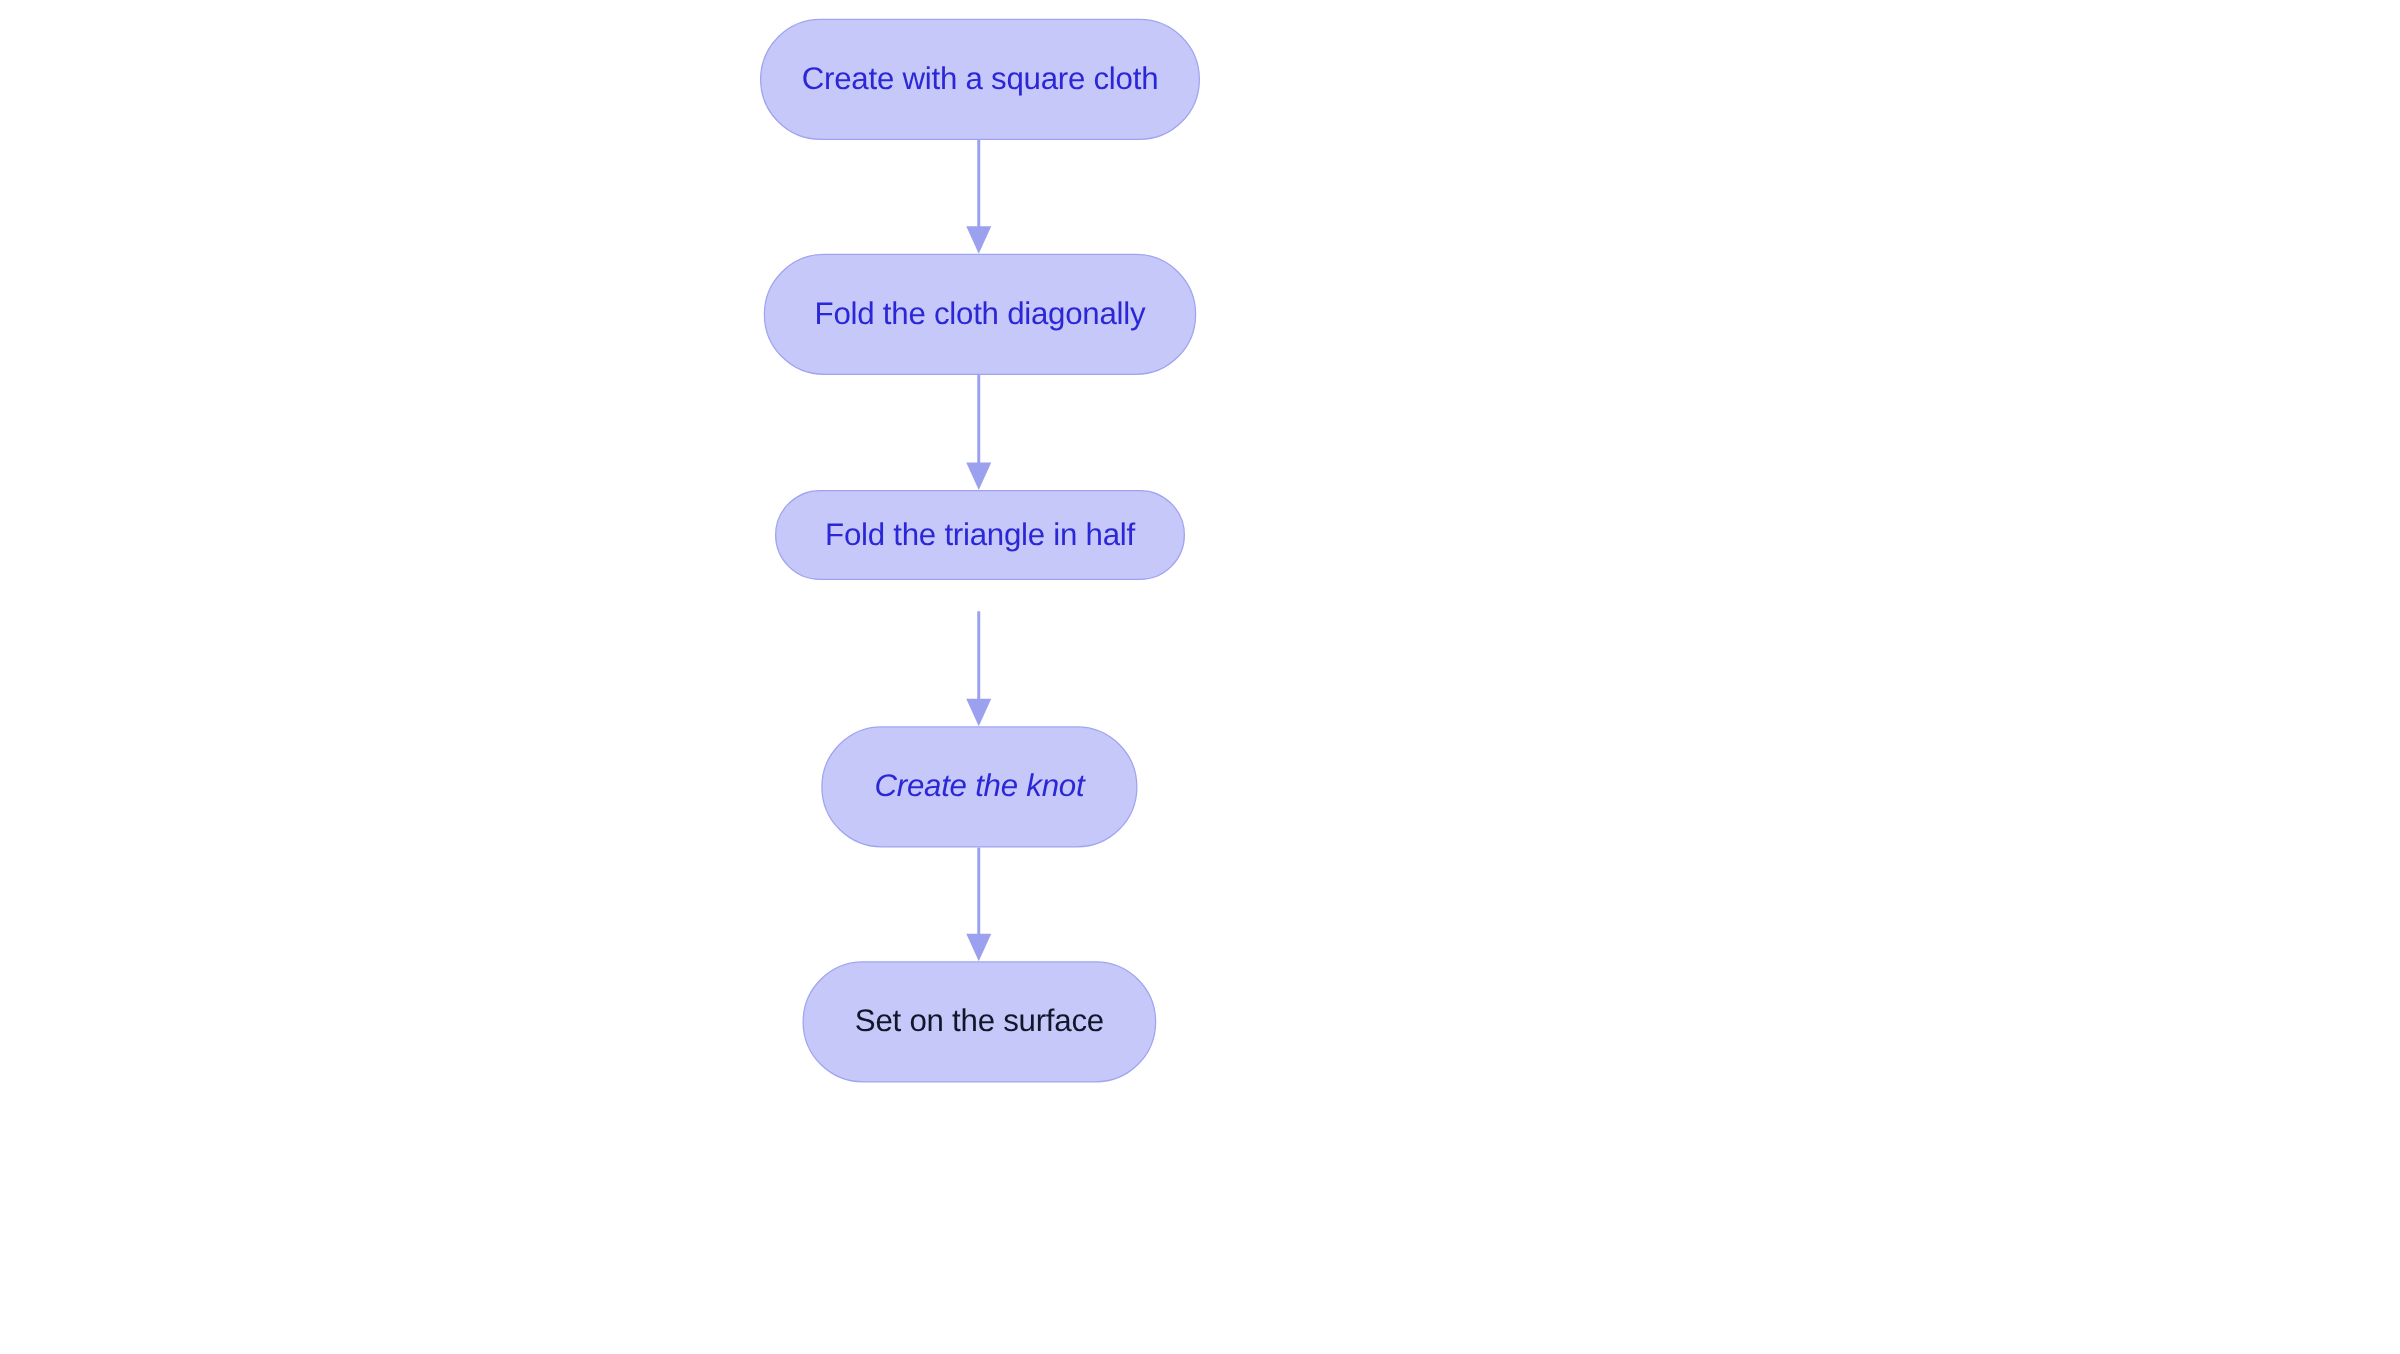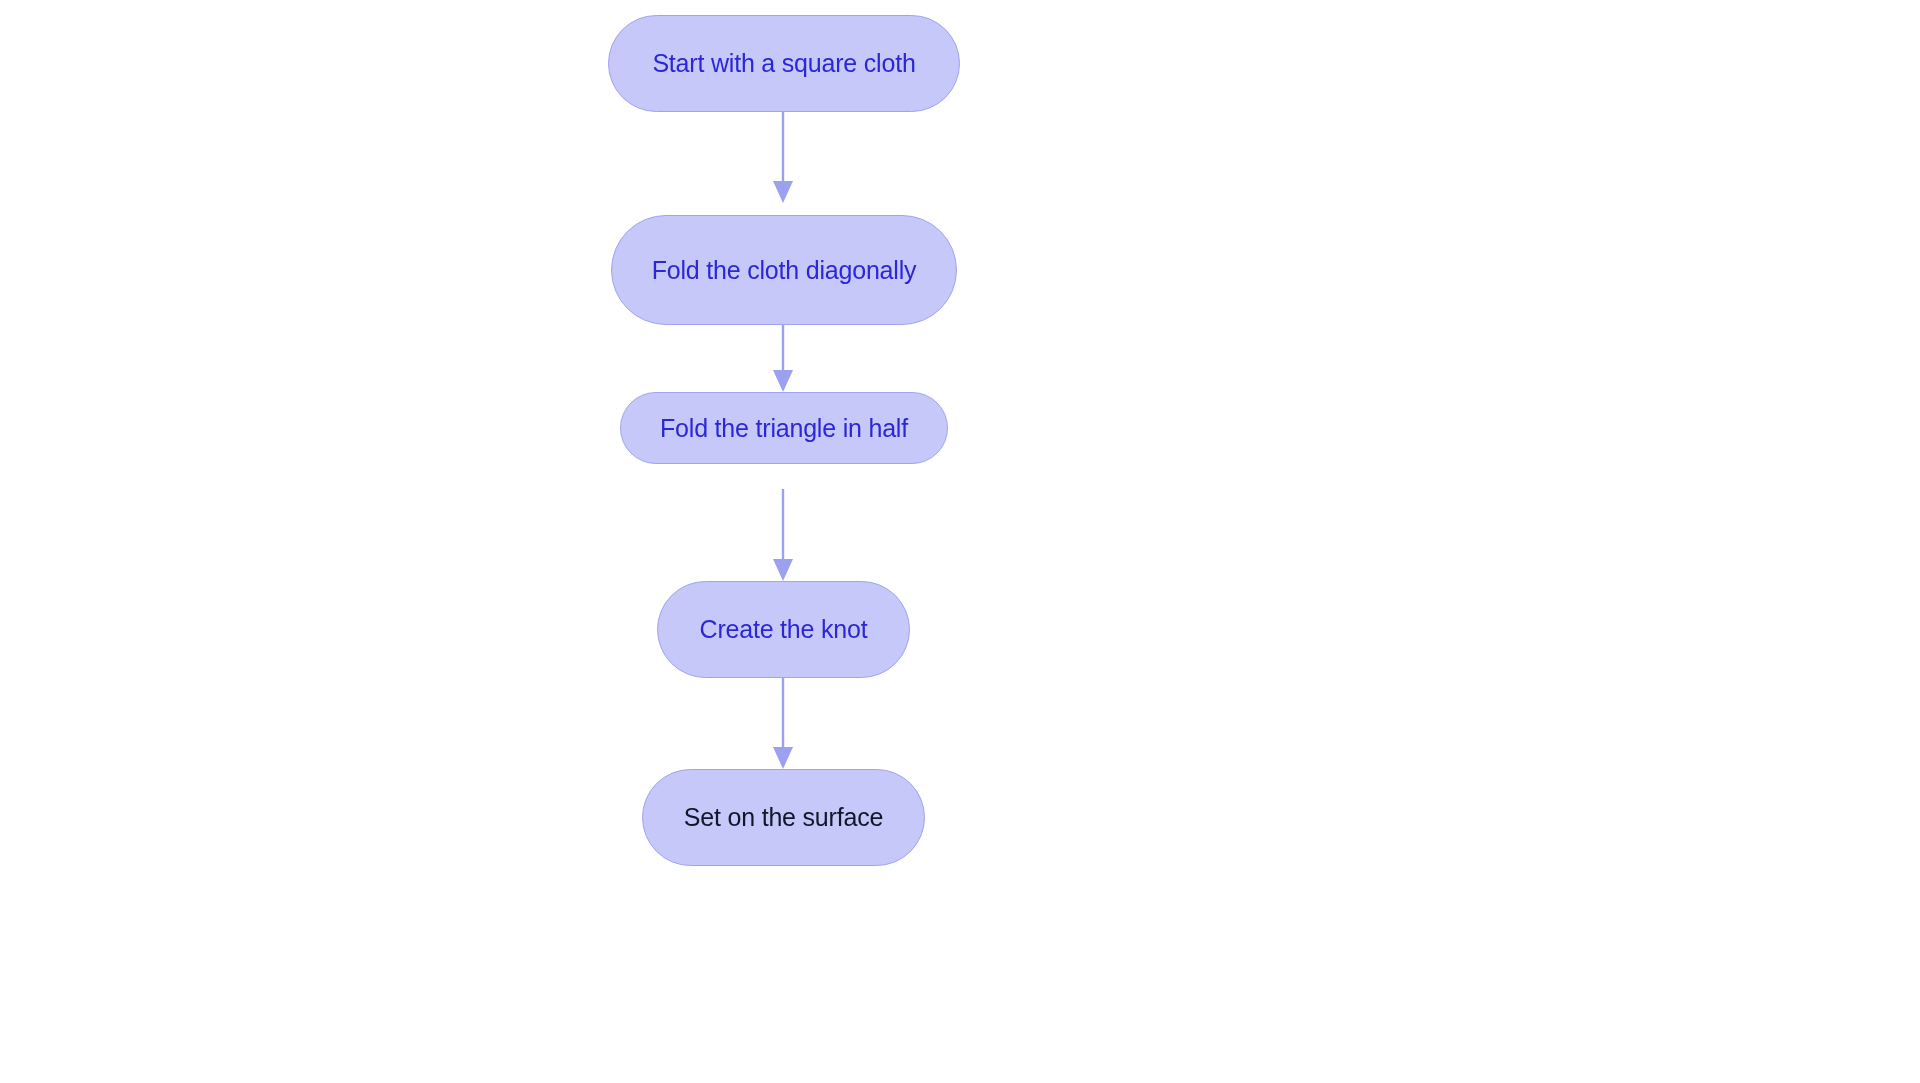--- a/index.html
+++ b/index.html
@@ -78,27 +78,27 @@
         <polygon points="2,70 22,70 12,92" fill="#9ba0ef"></polygon>
       </svg>
     </div>
     <div class="flow-edge" style="left: 771px; top: 678px; width: 24px; height: 91px;">
       <svg width="24" height="91" viewBox="0 0 24 91">
         <line x1="12" y1="0" x2="12" y2="71" stroke="#9ba0ef" stroke-width="2.4"></line>
         <polygon points="2,69 22,69 12,91" fill="#9ba0ef"></polygon>
       </svg>
     </div>
     <div class="flow-node" style="left: 608px; top: 15px; width: 352px; height: 97px; background: rgb(197, 200, 248); border-color: rgb(160, 164, 240);">
-      <span class="flow-node-label" style="color: rgb(43, 39, 214);">Start with a square cloth</span>
+      <span class="flow-node-label" style="color: rgb(43, 39, 214);">Create with a square cloth</span>
     </div>
-    <div class="flow-node" style="left: 611px; top: 203px; width: 346px; height: 110px; background: rgb(197, 200, 248); border-color: rgb(160, 164, 240); margin-top: 12px;">
+    <div class="flow-node" style="left: 611px; top: 203px; width: 346px; height: 97px; background: rgb(197, 200, 248); border-color: rgb(160, 164, 240);">
       <span class="flow-node-label" style="color: rgb(43, 39, 214);">Fold the cloth diagonally</span>
     </div>
     <div class="flow-node" style="left: 620px; top: 392px; width: 328px; height: 72px; background: rgb(197, 200, 248); border-color: rgb(160, 164, 240);">
       <span class="flow-node-label" style="color: rgb(43, 39, 214);">Fold the triangle in half</span>
     </div>
-    <div class="flow-node" style="left: 657px; top: 581px; width: 253px; height: 97px; background: rgb(197, 200, 248); border-color: rgb(160, 164, 240);">
+    <div class="flow-node" style="left: 657px; top: 581px; width: 253px; height: 97px; background: rgb(197, 200, 248); border-color: rgb(160, 164, 240); font-style: italic;">
       <span class="flow-node-label" style="color: rgb(43, 39, 214);">Create the knot</span>
     </div>
     <div class="flow-node" style="left: 642px; top: 769px; width: 283px; height: 97px; background: rgb(197, 200, 248); border-color: rgb(160, 164, 240);">
       <span class="flow-node-label" style="color: #0f172a;">Set on the surface</span>
     </div>
   </div>
 
 </body></html>

